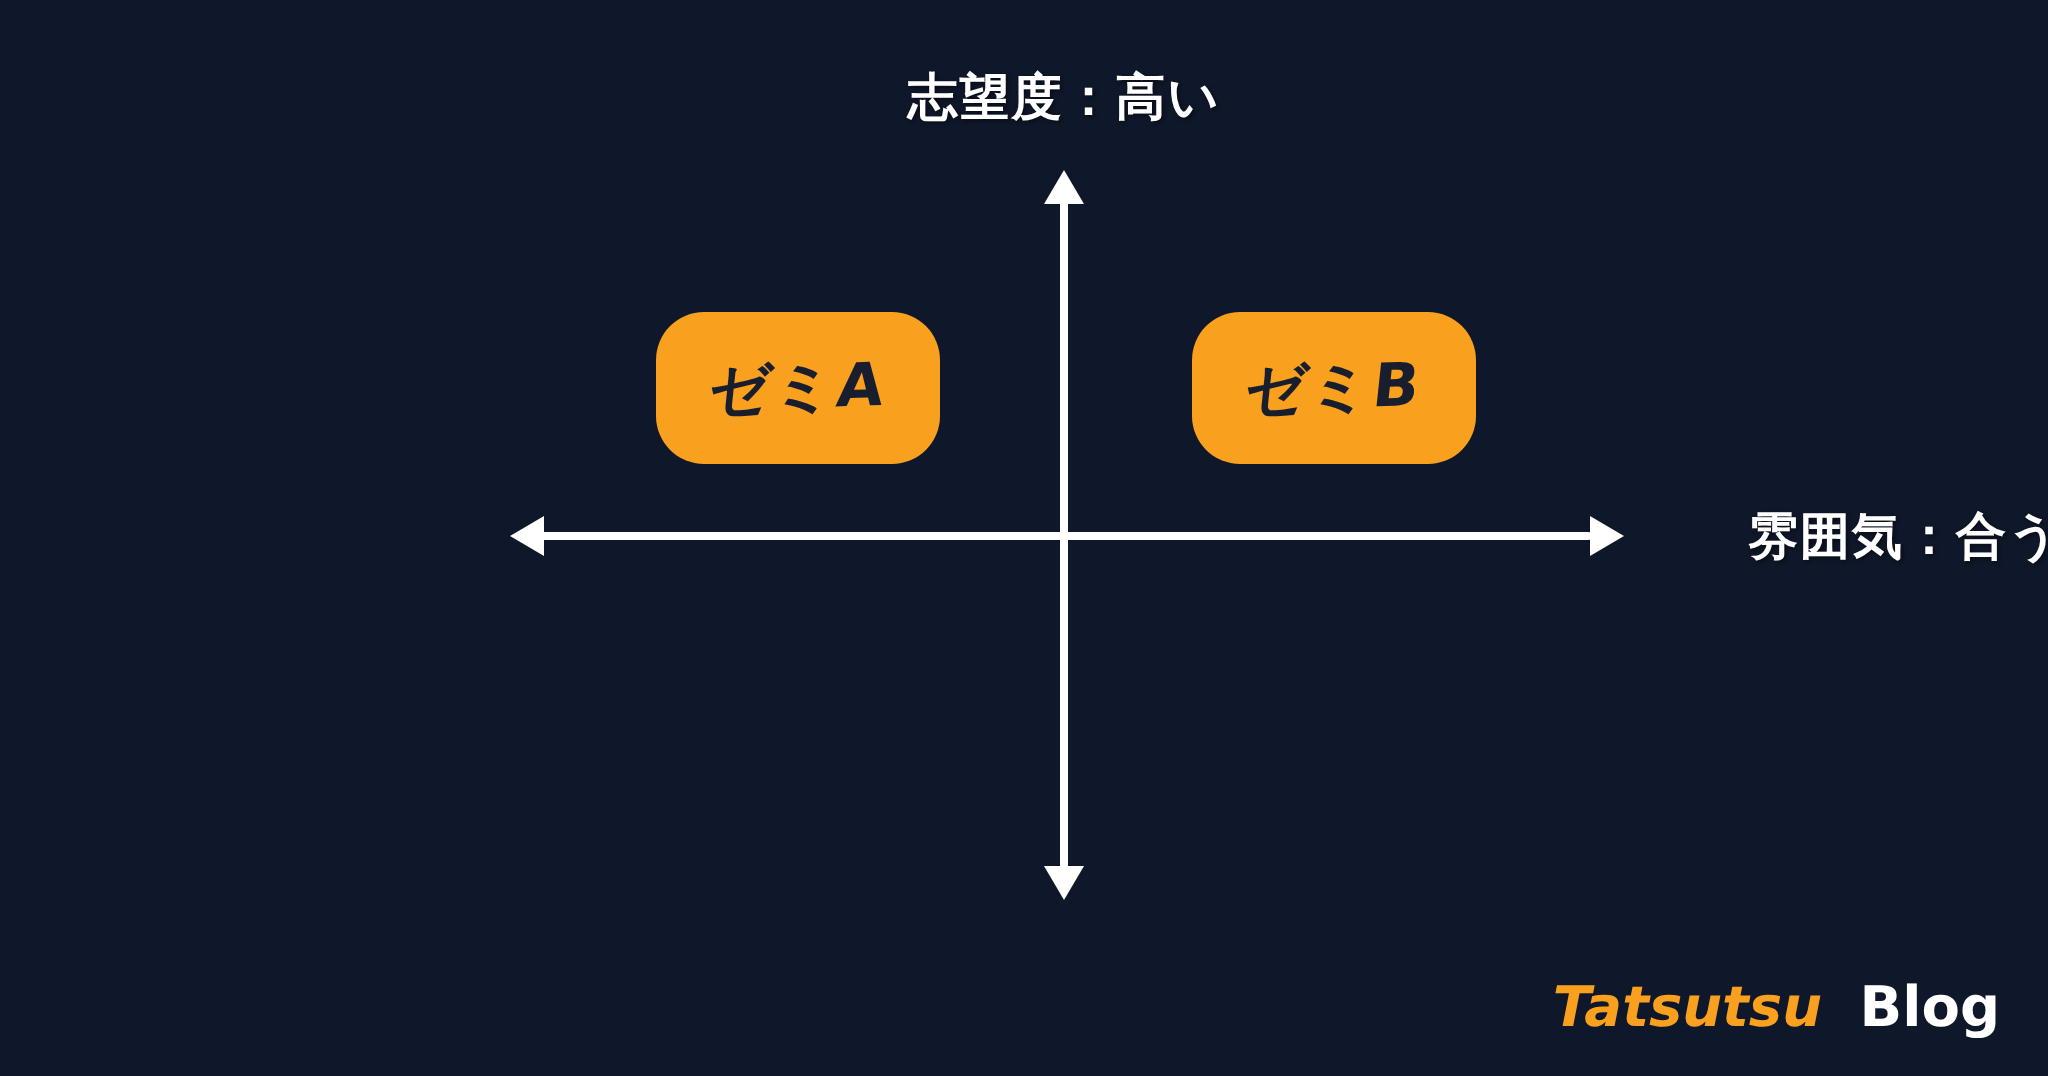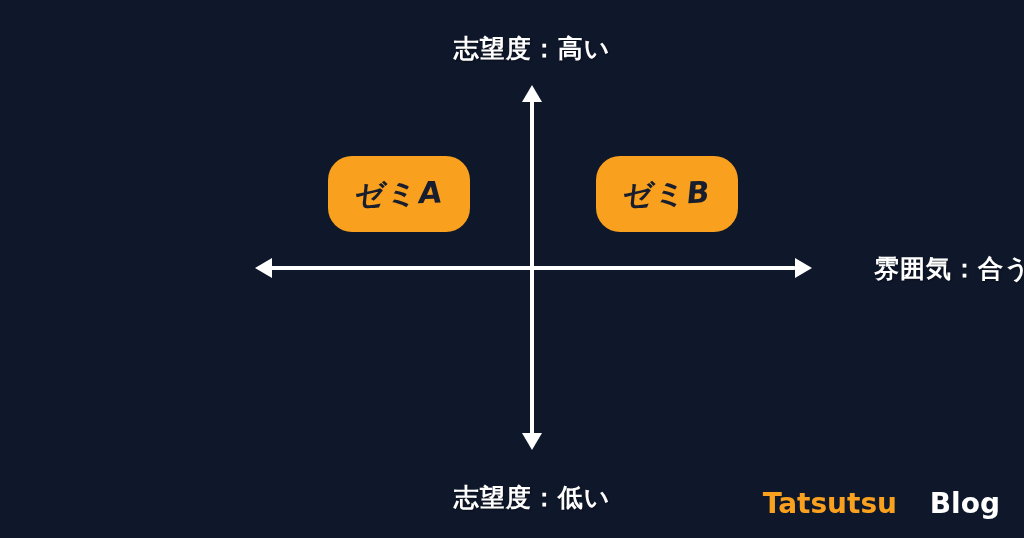--- a/index.html
+++ b/index.html
@@ -82,30 +82,29 @@
     letter-spacing:1px;
   }
   
   .logo{
     position:absolute;
     right:24px;top:487px;
     font-size:28px;
     font-weight:bold;
     white-space:nowrap;
   }
-  .logo .brand{color:#F9A11F;}
-  .logo .suffix{color:#FFFFFF;margin-left:23px;}
+  .logo .brand{color:#F9A11F;font-style:italic;}
+  .logo .suffix{color:#FFFFFF;margin-left:9px;}
 </style>
 </head>
 <body>
 
 <div class="canvas">
 
   <div class="axis-label top">志望度：高い</div>
-  <div class="axis-label bottom">志望度：低い</div>
   <div class="axis-label right">雰囲気：合う</div>
 
   <div class="vline"></div>
   <div class="hline"></div>
   <div class="arrow up"></div>
   <div class="arrow down"></div>
   <div class="arrow left"></div>
   <div class="arrow right"></div>
 
   <div class="item box-a">

